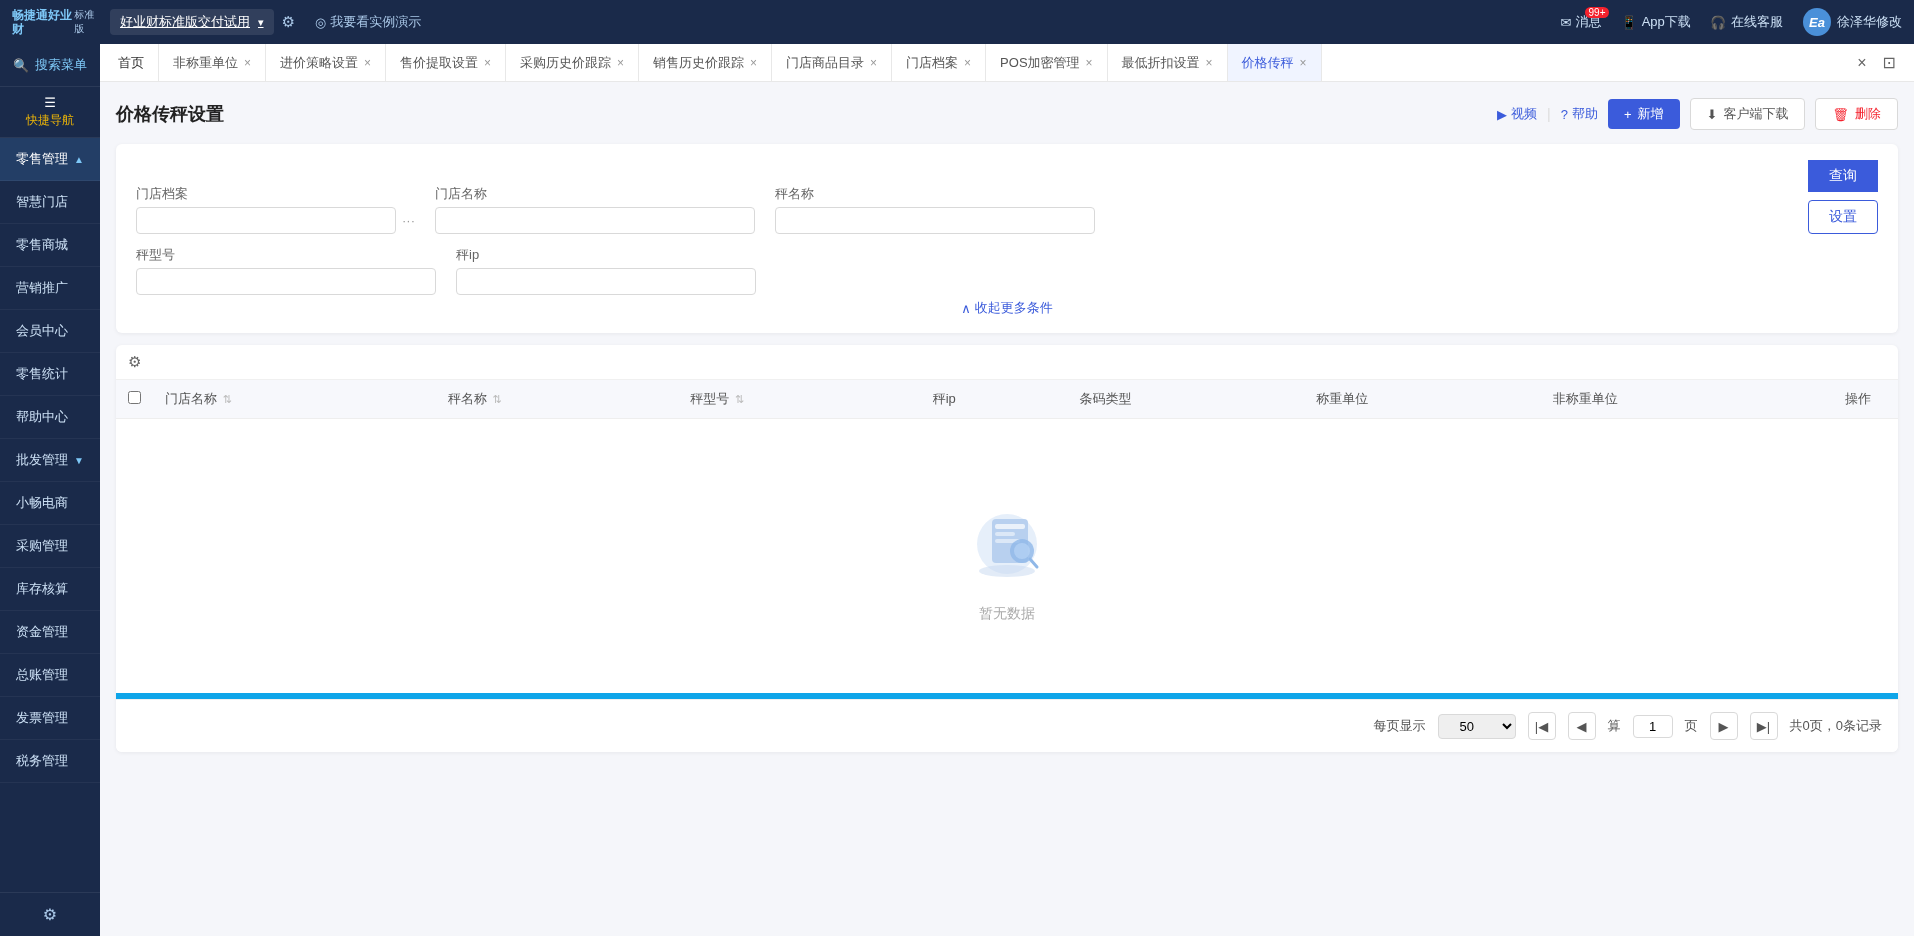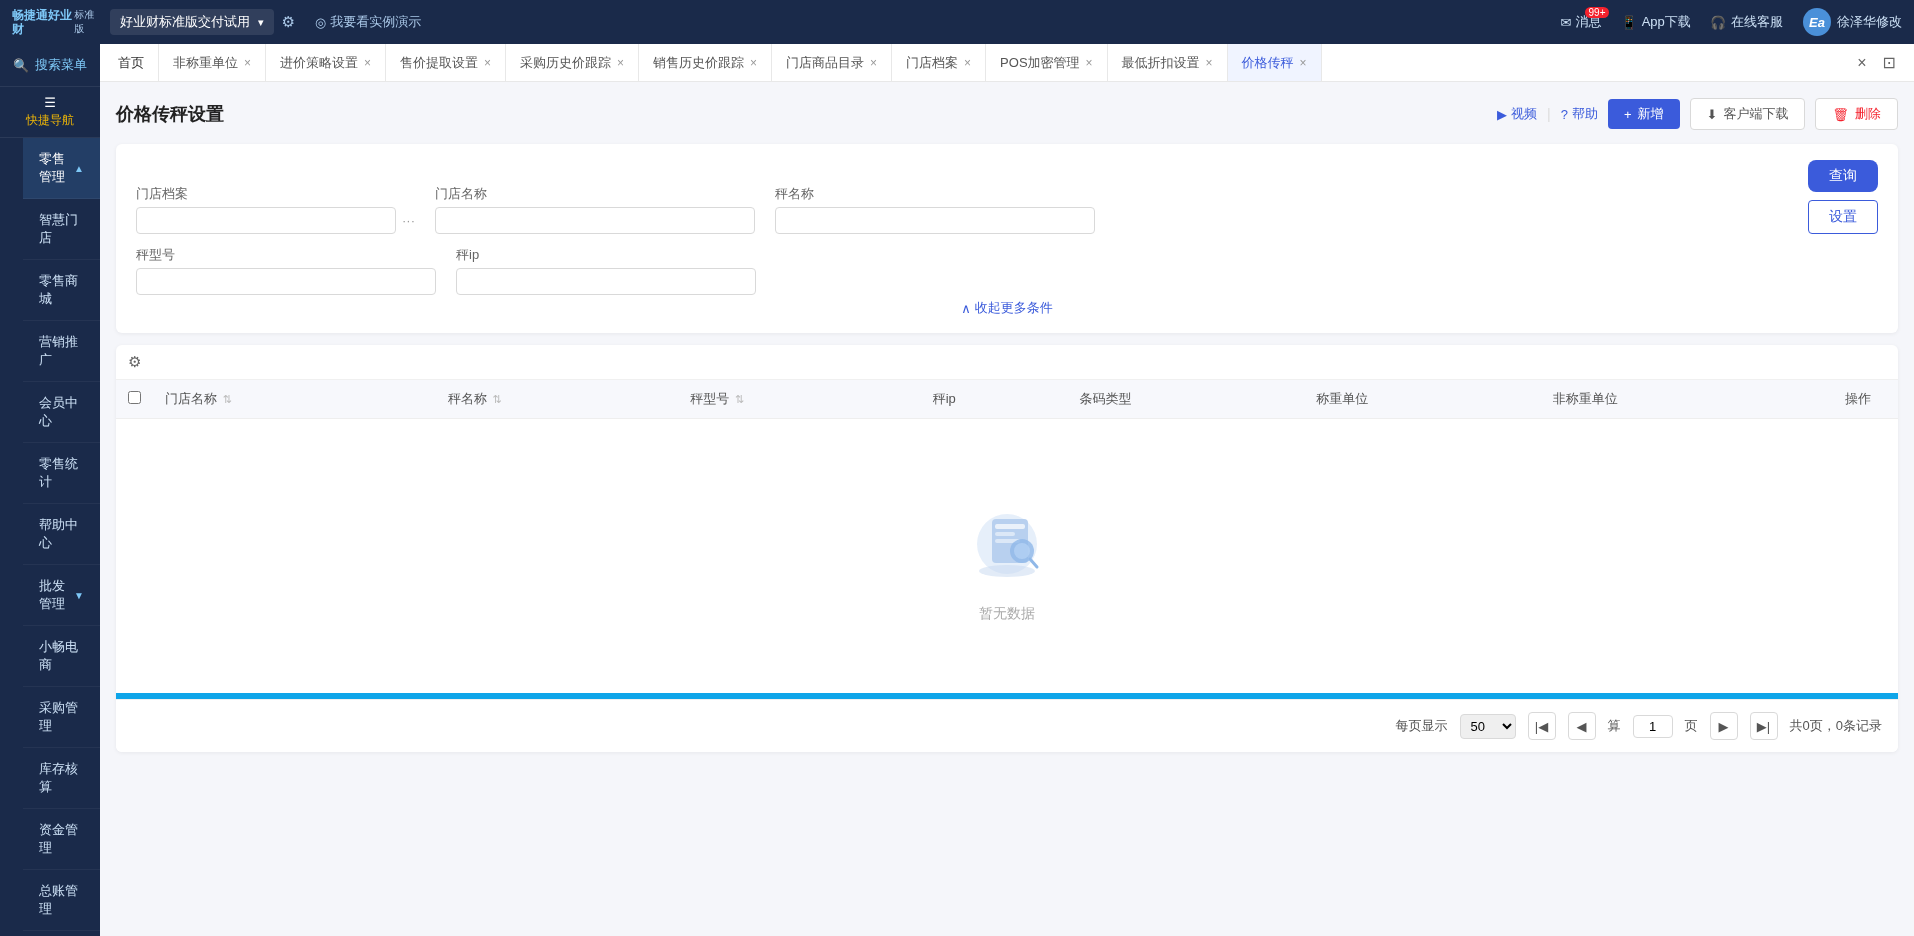--- a/index.html
+++ b/index.html
@@ -19,20 +19,21 @@
       margin-right: 10px;
     }
     .top-bar-logo .logo-title { font-size: 12px; color: #7ec8f7; font-weight: bold; line-height: 1.2; }
     .top-bar-logo .logo-sub { font-size: 10px; color: #aac8e8; }
     .top-bar-selector {
       display: flex; align-items: center;
       background: rgba(255,255,255,0.1);
       border-radius: 4px; padding: 4px 10px;
       cursor: pointer; color: #fff; font-size: 13px;
       margin-right: 8px;
+      text-decoration: underline;
     }
     .top-bar-selector .chevron { margin-left: 8px; font-size: 11px; }
     .top-bar-gear { margin-right: 16px; color: #aac8e8; cursor: pointer; font-size: 15px; }
     .top-bar-demo { display: flex; align-items: center; color: #aac8e8; font-size: 13px; cursor: pointer; }
     .top-bar-demo span { margin-left: 4px; }
     .top-bar-right { display: flex; align-items: center; margin-left: auto; gap: 20px; }
     .top-bar-right-item { display: flex; align-items: center; color: #cce0f5; cursor: pointer; font-size: 13px; gap: 4px; position: relative; }
     .badge { background: #f5222d; color: #fff; border-radius: 8px; font-size: 10px; padding: 0 4px; position: absolute; top: -6px; right: -8px; min-width: 18px; text-align: center; }
     .top-bar-user { display: flex; align-items: center; gap: 6px; color: #cce0f5; cursor: pointer; font-size: 13px; }
     .user-avatar { width: 28px; height: 28px; border-radius: 50%; background: #4a90d9; display: flex; align-items: center; justify-content: center; color: #fff; font-size: 13px; font-weight: bold; font-style: italic; }
@@ -57,21 +58,20 @@
       padding: 8px 0;
       border-bottom: 1px solid rgba(255,255,255,0.08);
       cursor: pointer;
     }
     .sidebar-nav-label { font-size: 12px; color: #eab308; margin-top: 2px; }
     .sidebar-item {
       display: flex; align-items: center; justify-content: space-between;
       padding: 12px 16px;
       color: #cce0f5; cursor: pointer; font-size: 13px;
       border-bottom: 1px solid rgba(255,255,255,0.05);
-      margin-left: 23px;
     }
     .sidebar-item.active { color: #fff; background: rgba(74, 144, 217, 0.2); }
     .sidebar-item .arrow { font-size: 10px; color: #7ec8f7; }
     .sidebar-bottom { margin-top: auto; padding: 12px 0; display: flex; align-items: center; justify-content: center; border-top: 1px solid rgba(255,255,255,0.08); }
     .sidebar-bottom .gear-icon { color: #aac8e8; font-size: 16px; cursor: pointer; }
 
     
     .content-area { flex: 1; display: flex; flex-direction: column; overflow: hidden; }
 
     
@@ -167,25 +167,25 @@
     }
     .empty-icon { width: 100px; height: 100px; margin-bottom: 16px; }
     .empty-text { color: #aaa; font-size: 14px; }
 
     
     .pagination-bar {
       display: flex; align-items: center; justify-content: flex-end;
       padding: 12px 16px; border-top: 1px solid #f0f0f0;
       background: #fff; gap: 12px; font-size: 13px; color: #555;
     }
-    .page-select { border: 1px solid #d9d9d9; border-radius: 4px; padding: 3px 6px; font-size: 13px; cursor: pointer; }
+    .page-select { border: 1px solid #d9d9d9; border-radius: 4px; padding: 3px 17px; font-size: 13px; cursor: pointer; }
     .page-btn { border: 1px solid #d9d9d9; background: #fff; border-radius: 4px; width: 28px; height: 28px; cursor: pointer; display: flex; align-items: center; justify-content: center; font-size: 13px; color: #555; }
     .page-btn:disabled { color: #ccc; cursor: default; }
     .page-input { border: 1px solid #d9d9d9; border-radius: 4px; width: 40px; text-align: center; padding: 3px 4px; font-size: 13px; }
-    .btn-query { background: #3b5bdb; color: #fff; border: none; border-radius: 8px; padding: 7px 20px; font-size: 14px; cursor: pointer; }
+    .btn-query { background: #3b5bdb; color: #fff; border: none; border-radius: 0; padding: 7px 20px; font-size: 14px; cursor: pointer; }
     .btn-set { background: #fff; border: 1px solid #3b5bdb; color: #3b5bdb; border-radius: 4px; padding: 7px 20px; font-size: 14px; cursor: pointer; }
   </style>
 </head>
 <body>
 
 <div class="top-bar">
   <div class="top-bar-logo">
     <span class="logo-title">畅捷通好业财</span>
     <span class="logo-sub">标准版</span>
   </div>

